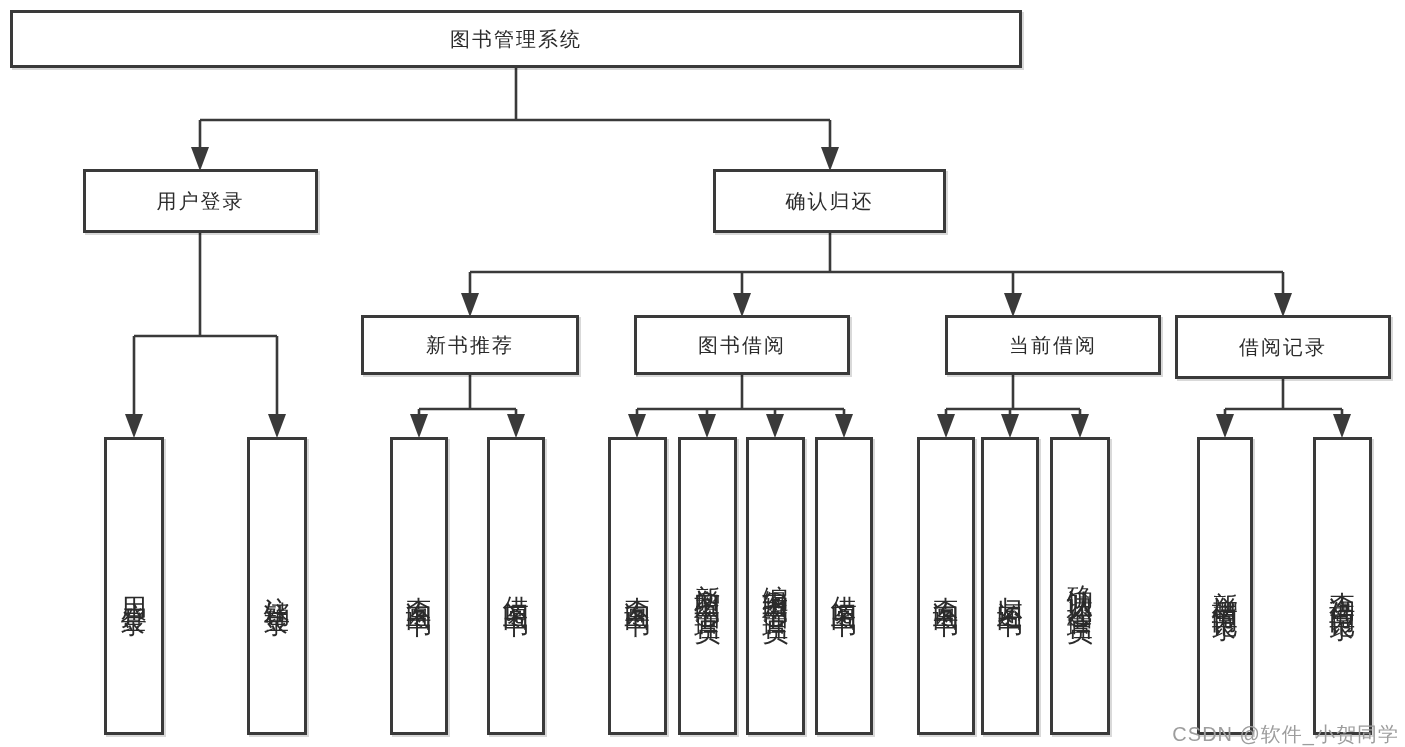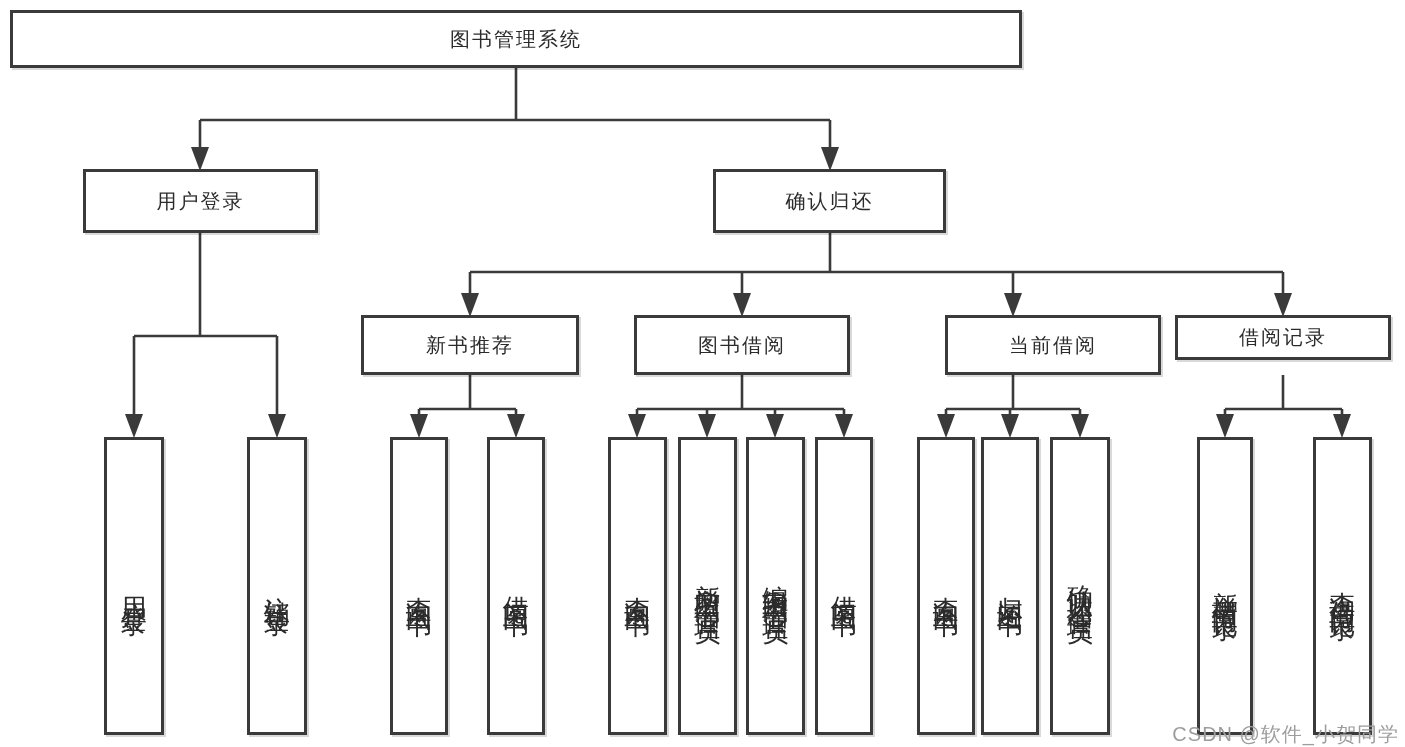--- a/index.html
+++ b/index.html
@@ -41,21 +41,21 @@
     line-height: 1.1;
     white-space: nowrap;
   }
   
   .n-root  { left: 10px;   top: 10px;  width: 1012px; height: 58px; }
   .n-l2a   { left: 83px;   top: 169px; width: 235px;  height: 64px; }
   .n-l2b   { left: 713px;  top: 169px; width: 233px;  height: 64px; }
   .n-l3a   { left: 361px;  top: 315px; width: 218px;  height: 60px; }
   .n-l3b   { left: 634px;  top: 315px; width: 216px;  height: 60px; }
   .n-l3c   { left: 905px;  top: 315px; width: 216px;  height: 60px; margin-left: 40px; }
-  .n-l3d   { left: 1175px; top: 315px; width: 216px;  height: 45px; }
+  .n-l3d   { left: 1175px; top: 315px; width: 216px;  height: 64px; }
   .leaf    { top: 437px; height: 298px; }
   .n-f01 { left: 104px;  width: 60px; }
   .n-f02 { left: 247px;  width: 60px; }
   .n-f03 { left: 390px;  width: 58px; }
   .n-f04 { left: 487px;  width: 58px; }
   .n-f05 { left: 608px;  width: 59px; }
   .n-f06 { left: 678px;  width: 59px; }
   .n-f07 { left: 746px;  width: 59px; }
   .n-f08 { left: 815px;  width: 58px; }
   .n-f09 { left: 917px;  width: 58px; }

